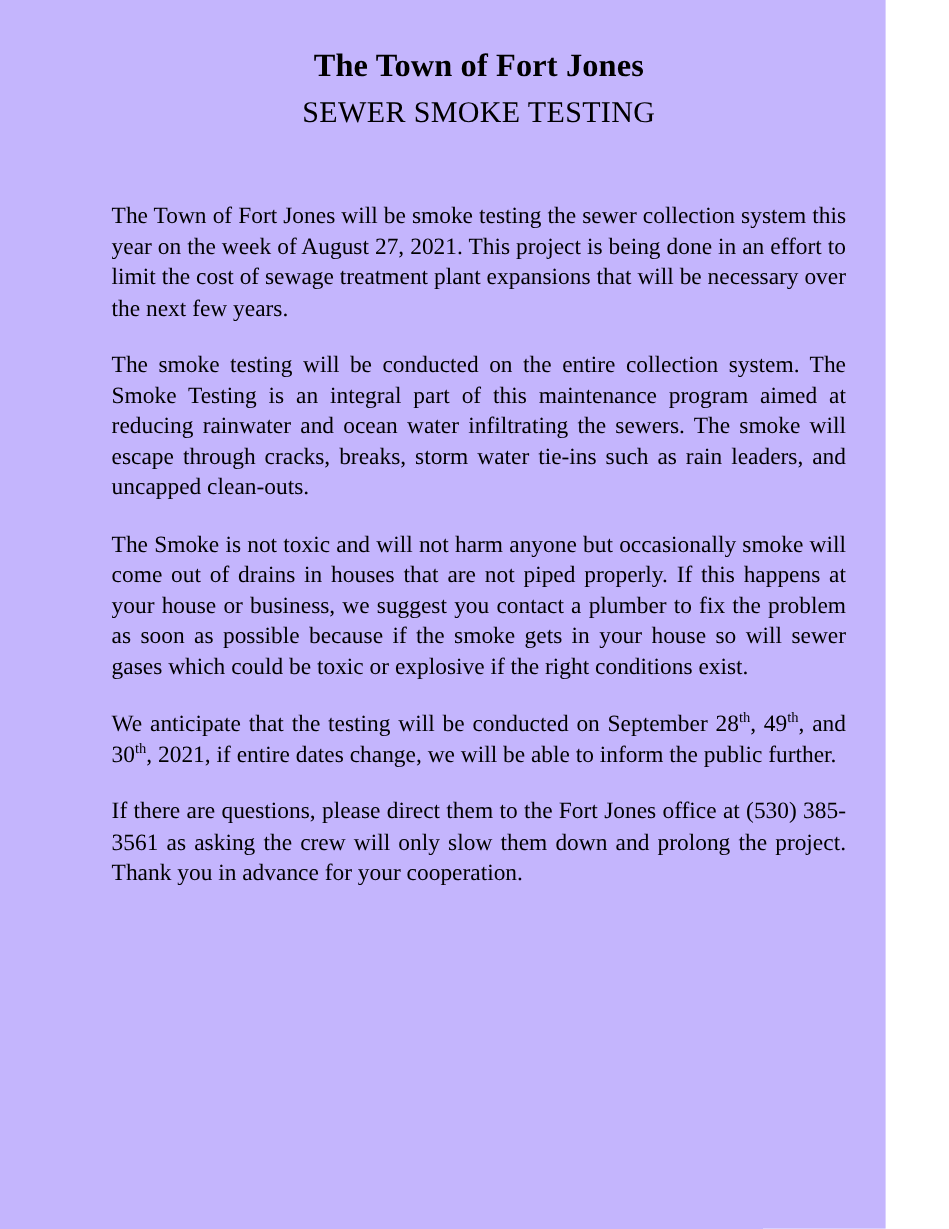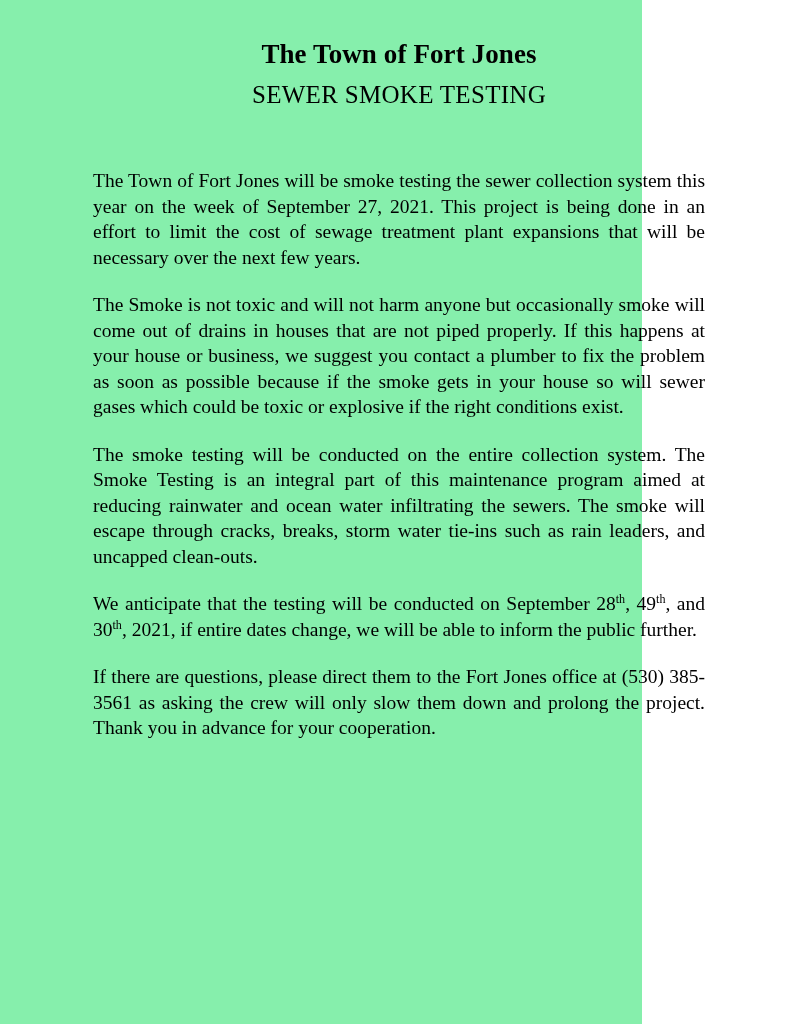--- a/index.html
+++ b/index.html
@@ -15,23 +15,23 @@
     overflow: hidden;
     font-family: "Liberation Serif", "DejaVu Serif", serif;
     color: #000000;
     -webkit-font-smoothing: antialiased;
   }
 
   .page {
     position: absolute;
     top: 0;
     left: 0;
-    width: 642px;
+    width: 738px;
     height: 1024px;
-    background: #86efac;
+    background: #c4b5fd;
   }
 
   .doc-body {
     position: absolute;
     left: 93px;
     top: 38px;
     width: 612px;
   }
 
   
@@ -95,25 +95,25 @@
 
   <div class="doc-body">
 
     <div class="heading">
       <h1 class="doc-title">The Town of Fort Jones</h1>
       <h2 class="doc-subtitle">SEWER SMOKE TESTING</h2>
     </div>
 
     <div class="body-block">
 
-      <p class="para">The Town of Fort Jones will be smoke testing the sewer collection system this year on the week of September 27, 2021. This project is being done in an effort to limit the cost of sewage treatment plant expansions that will be necessary over the next few years.</p>
+      <p class="para">The Town of Fort Jones will be smoke testing the sewer collection system this year on the week of August 27, 2021. This project is being done in an effort to limit the cost of sewage treatment plant expansions that will be necessary over the next few years.</p>
+
+      <p class="para">The smoke testing will be conducted on the entire collection system. The Smoke Testing is an integral part of this maintenance program aimed at reducing rainwater and ocean water infiltrating the sewers. The smoke will escape through cracks, breaks, storm water tie-ins such as rain leaders, and uncapped clean-outs.</p>
 
       <p class="para">The Smoke is not toxic and will not harm anyone but occasionally smoke will come out of drains in houses that are not piped properly. If this happens at your house or business, we suggest you contact a plumber to fix the problem as soon as possible because if the smoke gets in your house so will sewer gases which could be toxic or explosive if the right conditions exist.</p>
-
-      <p class="para">The smoke testing will be conducted on the entire collection system. The Smoke Testing is an integral part of this maintenance program aimed at reducing rainwater and ocean water infiltrating the sewers. The smoke will escape through cracks, breaks, storm water tie-ins such as rain leaders, and uncapped clean-outs.</p>
 
       <p class="para"><span>We anticipate that the testing will be conducted on September 28</span><sup>th</sup><span>, 49</span><sup>th</sup><span>, and 30</span><sup>th</sup><span>, 2021, if entire dates change, we will be able to inform the public further.</span></p>
 
       <p class="para">If there are questions, please direct them to the Fort Jones office at (530) 385-3561 as asking the crew will only slow them down and prolong the project. Thank you in advance for your cooperation.</p>
 
     </div>
 
 
   </div>
 </div>

